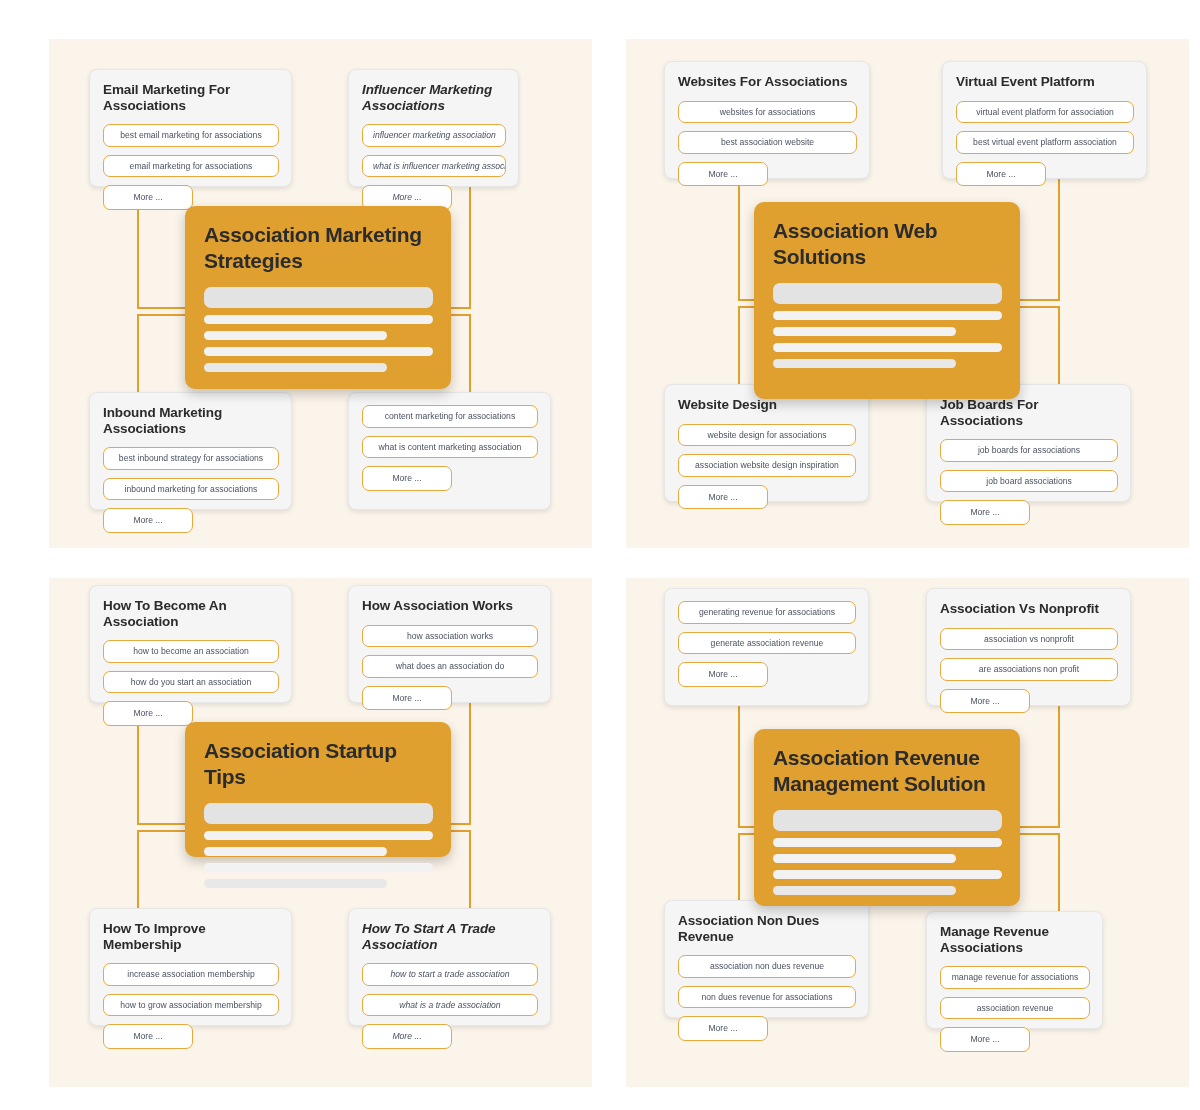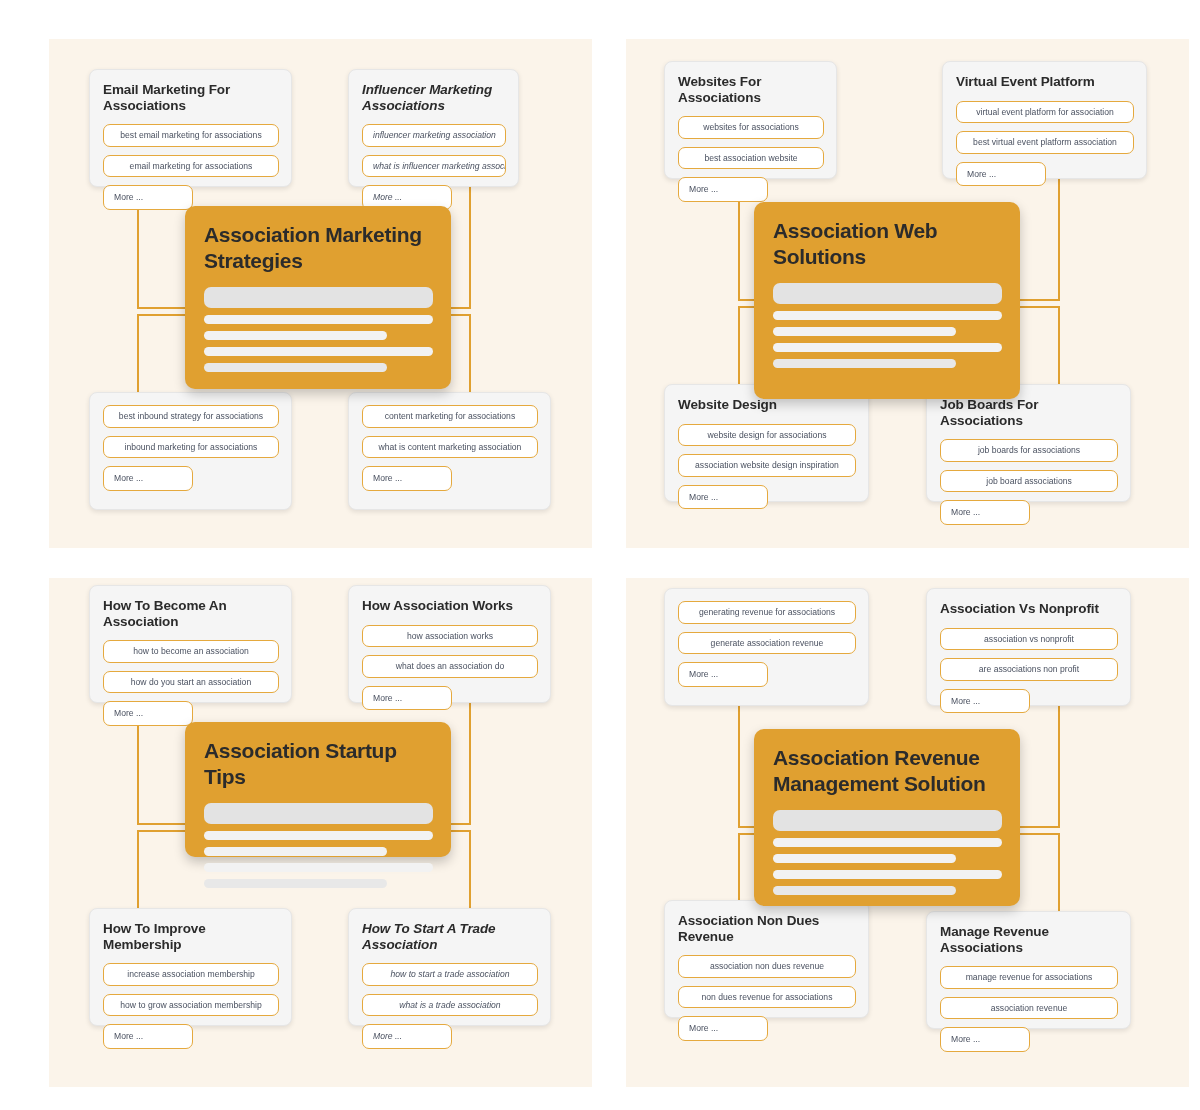--- a/index.html
+++ b/index.html
@@ -63,21 +63,21 @@
     font-size:8.6px;
     line-height:1;
     padding:6px 10px;
     margin-bottom:8px;
     text-align:center;
     box-sizing:border-box;
     white-space:nowrap;
     overflow:hidden;
   }
   .chip.more{
-    text-align:left;
+    text-align:center;
     padding:7px 10px;
     font-size:8.6px;
     margin-bottom:16px;
   }
 
   
   .hub{
     position:absolute;
     background:#E0A030;
     border-radius:10px;
@@ -134,20 +134,21 @@
     <div class="hub" style="left:136px;top:167px;width:266px;height:183px;">
       <div class="hub-title">Association Marketing Strategies</div>
       <div class="bar b1"></div>
       <div class="bar b2"></div>
       <div class="bar b3"></div>
       <div class="bar b4"></div>
       <div class="bar b5"></div>
     </div>
 
     <div class="card" style="left:40px;top:353px;width:203px;height:118px;">
+      <div class="card-title">Inbound Marketing Associations</div>
       <span class="chip">best inbound strategy for associations</span>
       <span class="chip">inbound marketing for associations</span>
       <span class="chip more" style="width:90px;">More ...</span>
     </div>
 
     <div class="card" style="left:299px;top:353px;width:203px;height:118px;">
       <span class="chip">content marketing for associations</span>
       <span class="chip">what is content marketing association</span>
       <span class="chip more" style="width:90px;">More ...</span>
     </div>
@@ -156,21 +157,21 @@
   <section class="panel p2">
     <div class="conn v" style="left:112px;top:140px;height:122px;"></div>
     <div class="conn h" style="left:112px;top:260px;width:18px;"></div>
     <div class="conn v" style="left:432px;top:140px;height:122px;"></div>
     <div class="conn h" style="left:392px;top:260px;width:42px;"></div>
     <div class="conn v" style="left:112px;top:267px;height:95px;"></div>
     <div class="conn h" style="left:112px;top:267px;width:18px;"></div>
     <div class="conn v" style="left:432px;top:267px;height:95px;"></div>
     <div class="conn h" style="left:392px;top:267px;width:42px;"></div>
 
-    <div class="card" style="left:38px;top:22px;width:173px;height:118px;">
+    <div class="card" style="left:38px;top:22px;width:206px;height:118px;">
       <div class="card-title">Websites For Associations</div>
       <span class="chip">websites for associations</span>
       <span class="chip">best association website</span>
       <span class="chip more" style="width:90px;">More ...</span>
     </div>
     <div class="card" style="left:316px;top:22px;width:205px;height:118px;">
       <div class="card-title">Virtual Event Platform</div>
       <span class="chip">virtual event platform for association</span>
       <span class="chip">best virtual event platform association</span>
       <span class="chip more" style="width:90px;">More ...</span>
@@ -269,21 +270,21 @@
       <div class="bar b3"></div>
       <div class="bar b4"></div>
       <div class="bar b5"></div>
     </div>
     <div class="card" style="left:38px;top:322px;width:205px;height:118px;">
       <div class="card-title">Association Non Dues Revenue</div>
       <span class="chip">association non dues revenue</span>
       <span class="chip">non dues revenue for associations</span>
       <span class="chip more" style="width:90px;">More ...</span>
     </div>
-    <div class="card" style="left:300px;top:333px;width:205px;height:118px;">
+    <div class="card" style="left:300px;top:333px;width:177px;height:118px;">
       <div class="card-title">Manage Revenue Associations</div>
       <span class="chip">manage revenue for associations</span>
       <span class="chip">association revenue</span>
       <span class="chip more" style="width:90px;">More ...</span>
     </div>
   </section>
 
 </div>
 
 </body></html>

